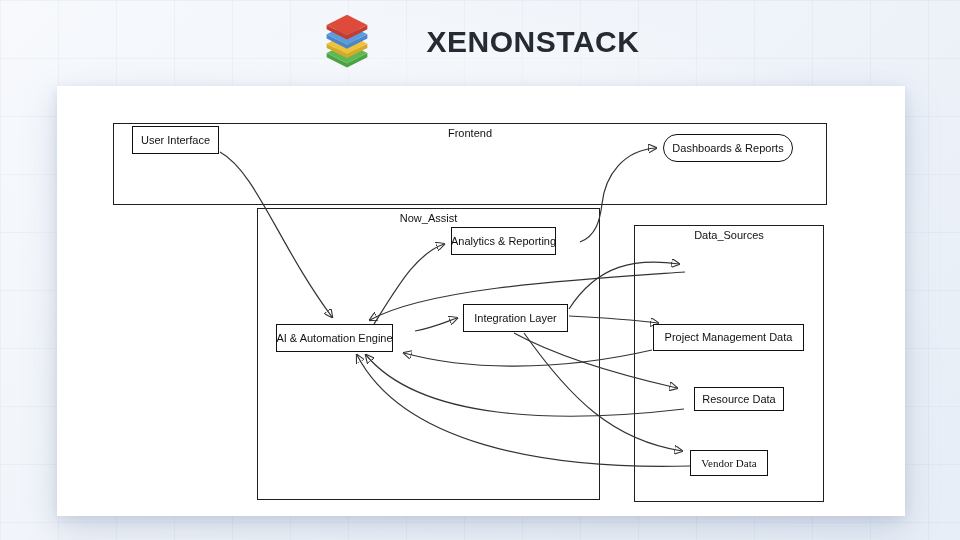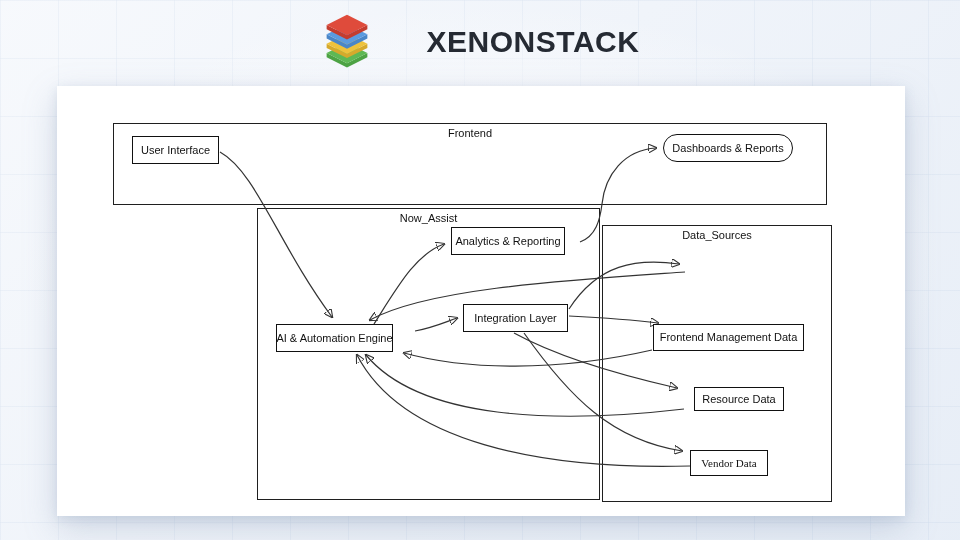--- a/index.html
+++ b/index.html
@@ -39,32 +39,32 @@
   svg.edges{position:absolute;left:0;top:0;z-index:2;}
   svg.edges path{fill:none;stroke:#333;stroke-width:1.2px;}
   .node{
     position:absolute;z-index:3;
     background:#fff;border:1.8px solid #111;
     display:flex;align-items:center;justify-content:center;
     font-size:11px;color:#111;text-align:center;line-height:1.1;
     box-sizing:border-box;white-space:nowrap;
   }
   .node.thin{border-width:1.4px;}
-  .n-user{left:132px;top:136px;width:87px;height:28px;}
+  .n-user{left:132px;top:126px;width:87px;height:28px;}
   .n-dash{left:663px;top:134px;width:130px;height:28px;border-radius:14px;}
-  .n-analytics{left:451px;top:227px;width:114px;height:28px;justify-content:center;}
+  .n-analytics{left:451px;top:227px;width:105px;height:28px;justify-content:center;}
   .n-integration{left:463px;top:304px;width:105px;height:28px;}
   .n-ai{left:276px;top:324px;width:117px;height:28px;}
   .n-financial{left:686px;top:254px;width:87px;height:25px;}
   .n-pm{left:653px;top:324px;width:151px;height:27px;}
   .n-resource{left:694px;top:387px;width:90px;height:24px;}
   .n-vendor{left:690px;top:450px;width:78px;height:26px;font-family:Liberation Serif, serif;}
   .c-frontend{left:113px;top:108px;width:712px;height:80px;margin-top:15px;}
   .c-now{left:257px;top:208px;width:341px;height:290px;}
-  .c-data{left:602px;top:225px;width:188px;height:275px;padding-left:40px;}
+  .c-data{left:634px;top:225px;width:188px;height:275px;}
 </style>
 </head>
 <body>
 
 <div class="logo-wrap">
   <svg width="52" height="56" viewBox="0 0 50 66">
 
     <g transform="translate(0,33)">
       <path d="M1,13 L1,18 25,30 49,18 49,13 25,25 Z" fill="#4da344"></path>
       <path d="M25,1 L49,13 25,25 1,13 Z" fill="#5eb854"></path>
@@ -143,21 +143,21 @@
   <div class="node n-analytics">
     <span>Analytics &amp; Reporting</span>
   </div>
   <div class="node n-integration">
     <span>Integration Layer</span>
   </div>
   <div class="node n-ai">
     <span>AI &amp; Automation Engine</span>
   </div>
   <div class="node n-pm">
-    <span>Frontend Management Data</span>
+    <span>Project Management Data</span>
   </div>
   <div class="node n-resource">
     <span>Resource Data</span>
   </div>
   <div class="node n-vendor">
     <span>Vendor Data</span>
   </div>
 
 </div>
 

